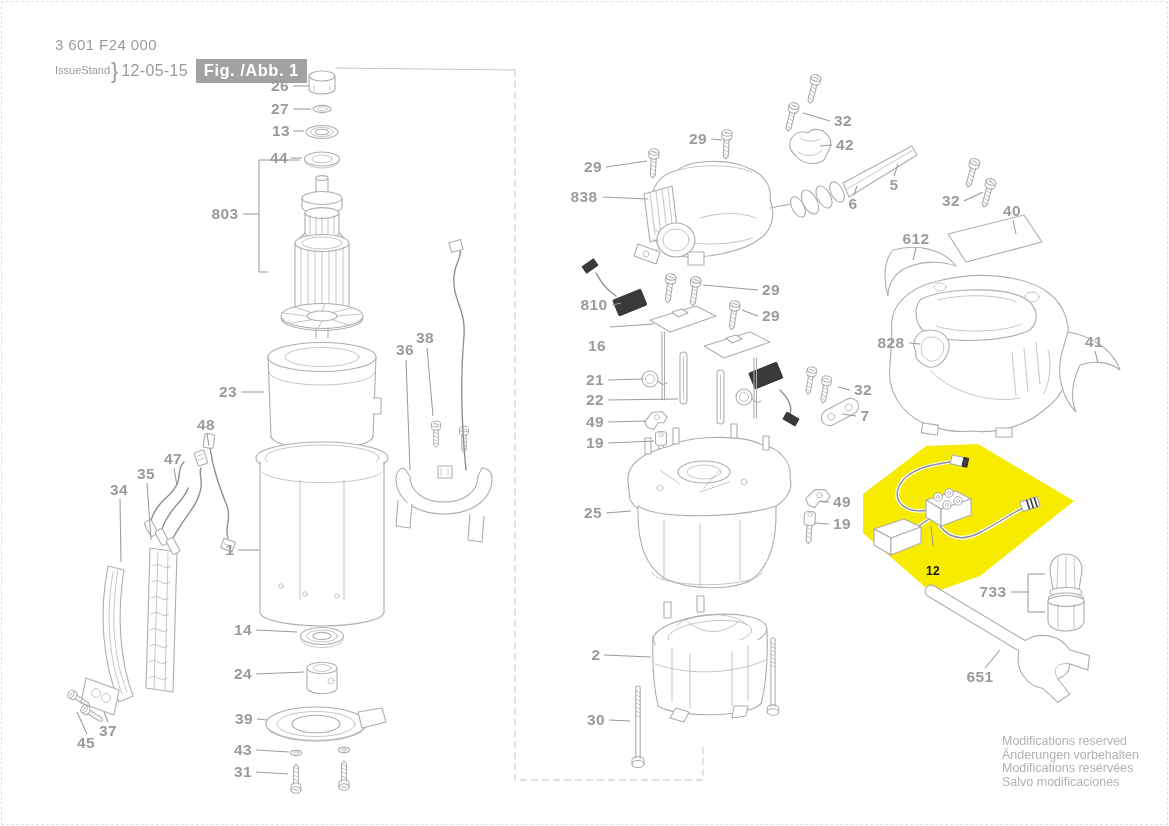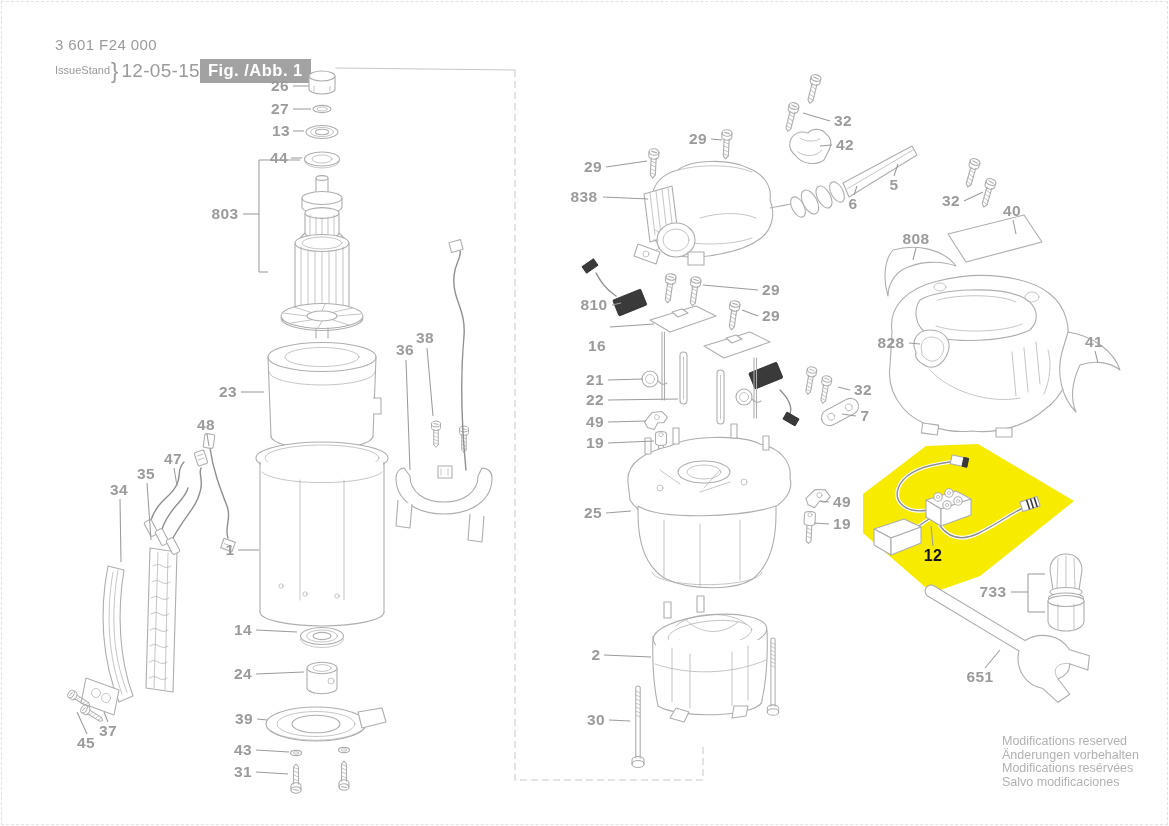--- a/index.html
+++ b/index.html
@@ -9,27 +9,27 @@
   html,body{margin:0;padding:0;background:#fff;}
   .page{position:relative;width:1169px;height:826px;background:#fff;overflow:hidden;
         outline:1px dashed #e2e2e2;outline-offset:-2px;
         font-family:"Liberation Sans",sans-serif;}
   
   .hdr{position:absolute;left:55px;top:36px;color:var(--label);}
   .hdr .typ{font-size:15px;letter-spacing:.4px;}
   .hdr .row{display:flex;align-items:center;margin-top:5px;}
   .hdr .iss{display:flex;flex-direction:row;font-size:11px;line-height:11.5px;}
   .hdr .brace{font-size:22px;font-weight:300;margin:0 3px 0 1px;}
-  .hdr .date{font-size:19px;margin-right:0;letter-spacing:.3px;}
+  .hdr .date{font-size:16px;margin-right:8px;letter-spacing:.3px;}
   .hdr .badge{background:var(--badge);color:#fff;font-weight:bold;font-size:16.5px;
               padding:2px 8px 3px 8px;letter-spacing:.5px;}
   
   .plabel{position:absolute;transform:translate(-50%,-50%);font-weight:bold;
           font-size:15.5px;color:var(--label);letter-spacing:.4px;white-space:nowrap;}
-  .plabel.hl{color:var(--hl);font-size:16px;}
+  .plabel.hl{color:var(--hl);font-size:12px;margin-top:15px;}
   
   .notes{position:absolute;left:1002px;top:735px;color:var(--footer);
          font-size:12.5px;line-height:13.5px;}
   
   svg{position:absolute;inset:0;}
   .ln{fill:none;stroke:var(--line);stroke-width:1.1;stroke-linecap:round;stroke-linejoin:round;}
   .lt{fill:none;stroke:var(--line);stroke-width:.7;stroke-linecap:round;}
   .fw{fill:#fff;stroke:var(--line);stroke-width:1.1;stroke-linejoin:round;}
   .dk{fill:var(--dark);stroke:#2a2a2a;stroke-width:.8;}
   .dsh{fill:none;stroke:var(--dash);stroke-width:1;stroke-dasharray:7 4;}
@@ -530,21 +530,21 @@
       <div class="plabel" style="left: 771px; top: 316px;">29</div>
       <div class="plabel" style="left: 594px; top: 305px;">810</div>
       <div class="plabel" style="left: 597px; top: 346px;">16</div>
       <div class="plabel" style="left: 595px; top: 380px;">21</div>
       <div class="plabel" style="left: 595px; top: 400px;">22</div>
       <div class="plabel" style="left: 595px; top: 422px;">49</div>
       <div class="plabel" style="left: 595px; top: 443px;">19</div>
       <div class="plabel" style="left: 593px; top: 513px;">25</div>
       <div class="plabel" style="left: 951px; top: 201px;">32</div>
       <div class="plabel" style="left: 1012px; top: 211px;">40</div>
-      <div class="plabel" style="left: 916px; top: 239px;">808</div>
+      <div class="plabel" style="left: 916px; top: 239px;">612</div>
       <div class="plabel" style="left: 891px; top: 343px; text-align: right;">828</div>
       <div class="plabel" style="left: 1094px; top: 342px;">41</div>
       <div class="plabel" style="left: 863px; top: 390px;">32</div>
       <div class="plabel" style="left: 865px; top: 416px;">7</div>
       <div class="plabel" style="left: 842px; top: 502px;">49</div>
       <div class="plabel" style="left: 842px; top: 524px;">19</div>
       <div class="plabel hl" style="left: 933px; top: 556px;">12</div>
       <div class="plabel" style="left: 993px; top: 592px;">733</div>
       <div class="plabel" style="left: 980px; top: 677px;">651</div>
       <div class="plabel" style="left: 596px; top: 655px;">2</div>

